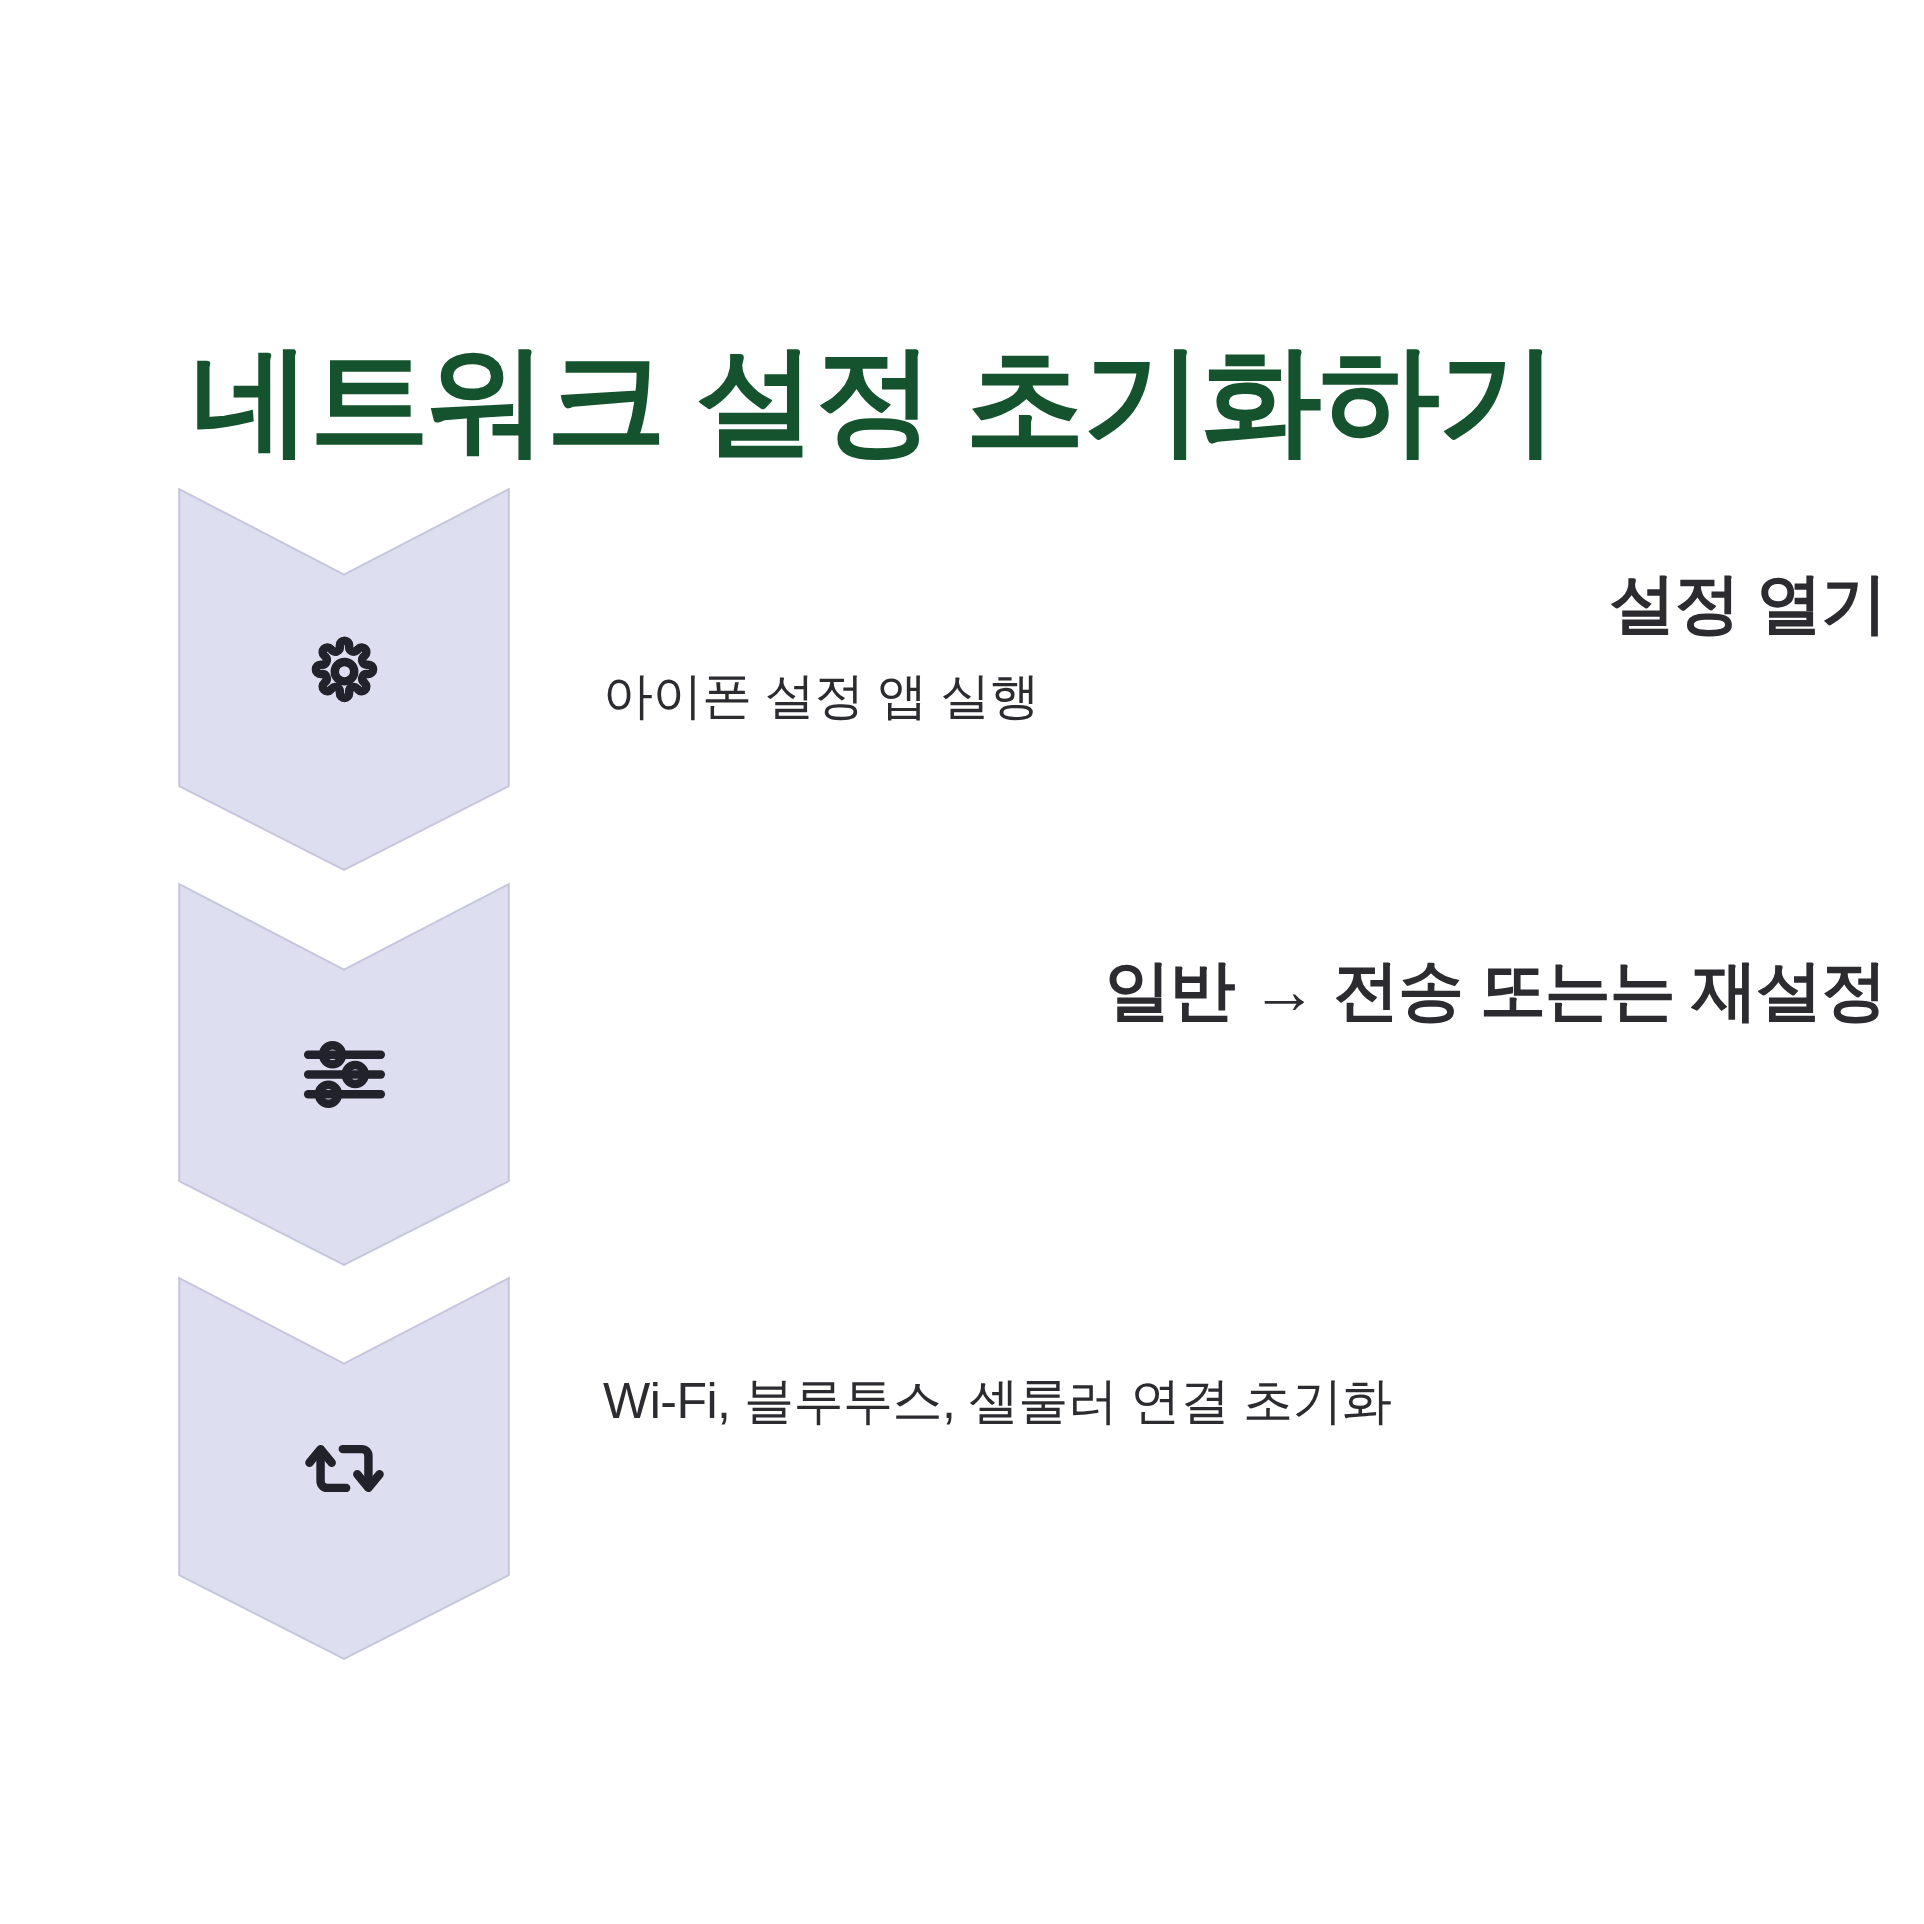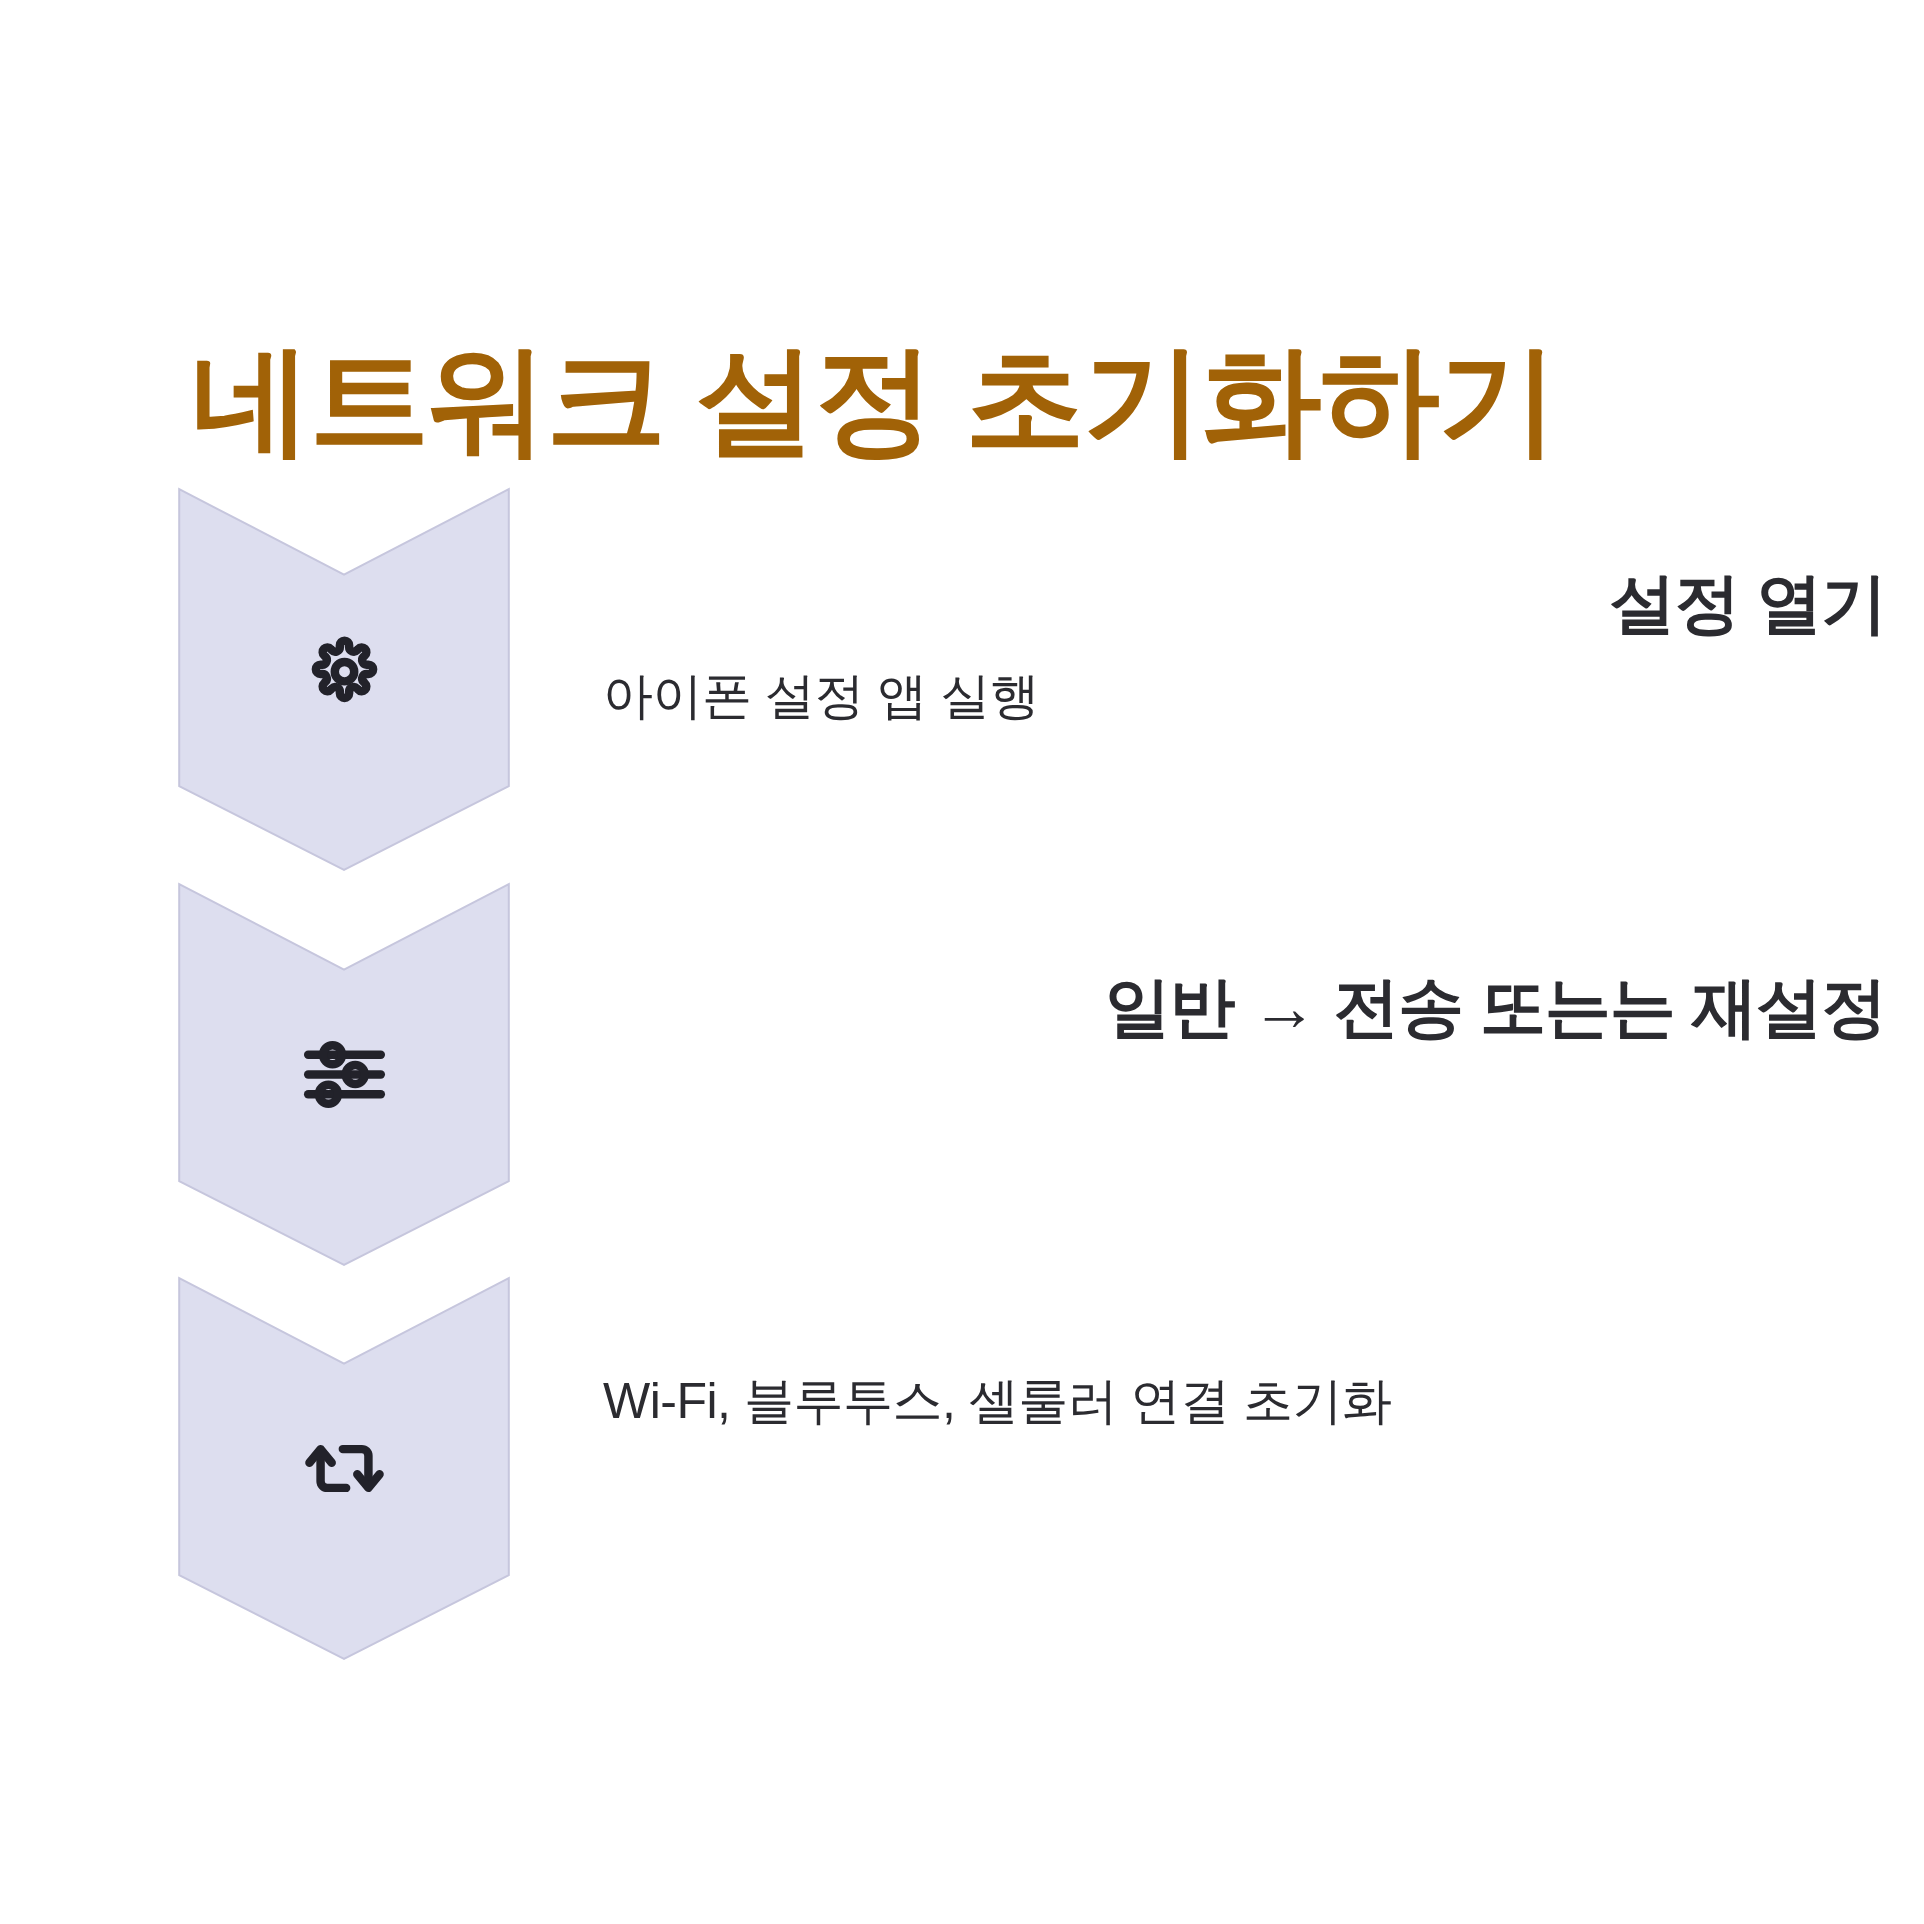--- a/index.html
+++ b/index.html
@@ -24,21 +24,21 @@
   
   .page-title {
     position: absolute;
     left: 191px;
     top: 250px;
     width: 1604px;
     font-size: 120px;
     line-height: 1.16;
     font-weight: 700;
     letter-spacing: -1.6px;
-    color: #a16207;
+    color: #14532d;
     white-space: nowrap;
   }
 
   
   .steps {
     position: absolute;
     left: 0;
     top: 488px;
     width: 1925px;
     height: 1203px;
@@ -127,21 +127,21 @@
     font-size: 50px;
     font-weight: 400;
     line-height: 1.26;
     letter-spacing: -0.5px;
     color: #2b2b30;
     white-space: nowrap;
   }
 
   
   .step-row.r0 .step-text { top: 77px; }
-  .step-row.r1 .step-text { top: 86px; }
+  .step-row.r1 .step-text { top: 69px; }
   .step-row.r2 .step-text { top: 71px; }
 </style>
 </head>
 <body>
 
 <div id="infographic">
 
   <h1 class="page-title">네트워크 설정 초기화하기</h1>
 
   <div class="steps">

